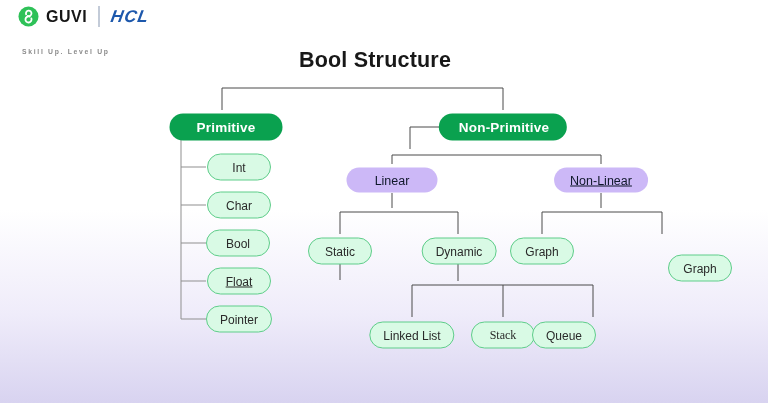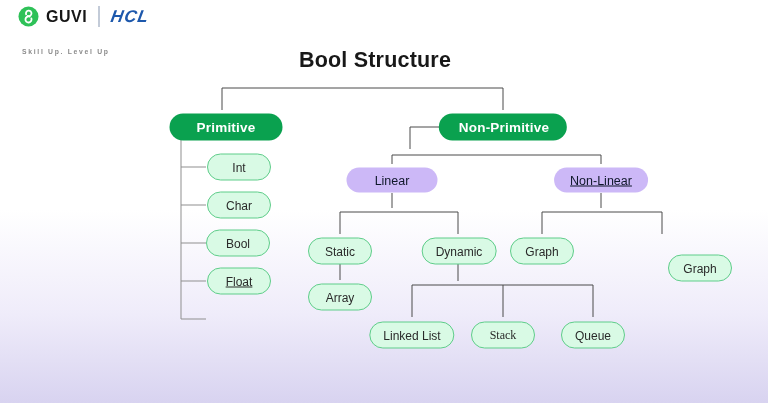--- a/index.html
+++ b/index.html
@@ -96,24 +96,24 @@
   <div class="node root" style="left:226px;top:127px;">Primitive</div>
   <div class="node root" style="left:503px;top:127px;padding-left:20px;">Non-Primitive</div>
 
   <div class="node cat" style="left:392px;top:180px;">Linear</div>
   <div class="node cat" style="left:601px;top:180px;text-decoration:underline;">Non-Linear</div>
 
   <div class="node leaf" style="left:239px;top:167px;">Int</div>
   <div class="node leaf" style="left:239px;top:205px;">Char</div>
   <div class="node leaf" style="left:238px;top:243px;">Bool</div>
   <div class="node leaf" style="left:239px;top:281px;text-decoration:underline;">Float</div>
+  <div class="node leaf" style="left:239px;top:319px;">Pointer</div>
 
   <div class="node leaf" style="left:459px;top:251px;">Dynamic</div>
   <div class="node leaf" style="left:340px;top:251px;">Static</div>
   <div class="node leaf" style="left:542px;top:251px;">Graph</div>
   <div class="node leaf" style="left:700px;top:251px;margin-top:17px;">Graph</div>
 
-  <div class="node leaf" style="left:340px;top:297px;">Array</div>
   <div class="node leaf" style="left:412px;top:335px;">Linked List</div>
   <div class="node leaf" style="left:503px;top:335px;font-family:Liberation Serif, serif;">Stack</div>
-  <div class="node leaf" style="left:593px;top:335px;">Queue</div>
+  <div class="node leaf" style="left:564px;top:335px;">Queue</div>
 
 </div>
 
 </body></html>

